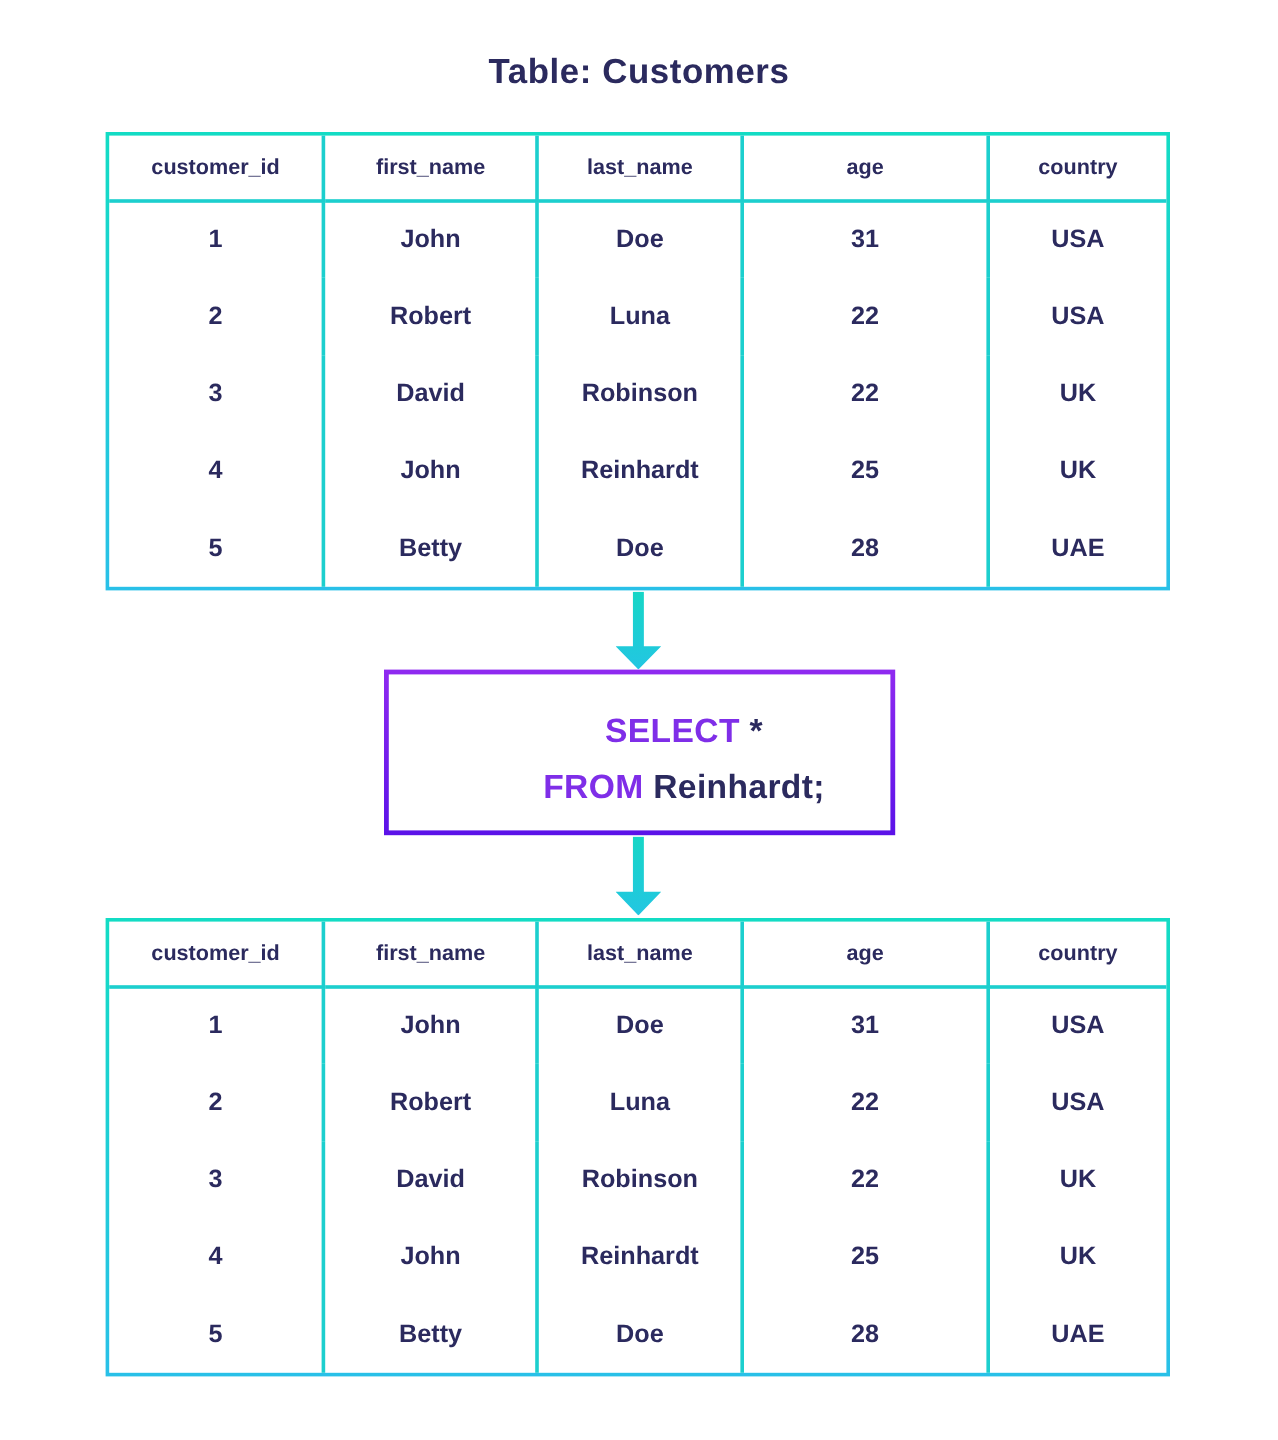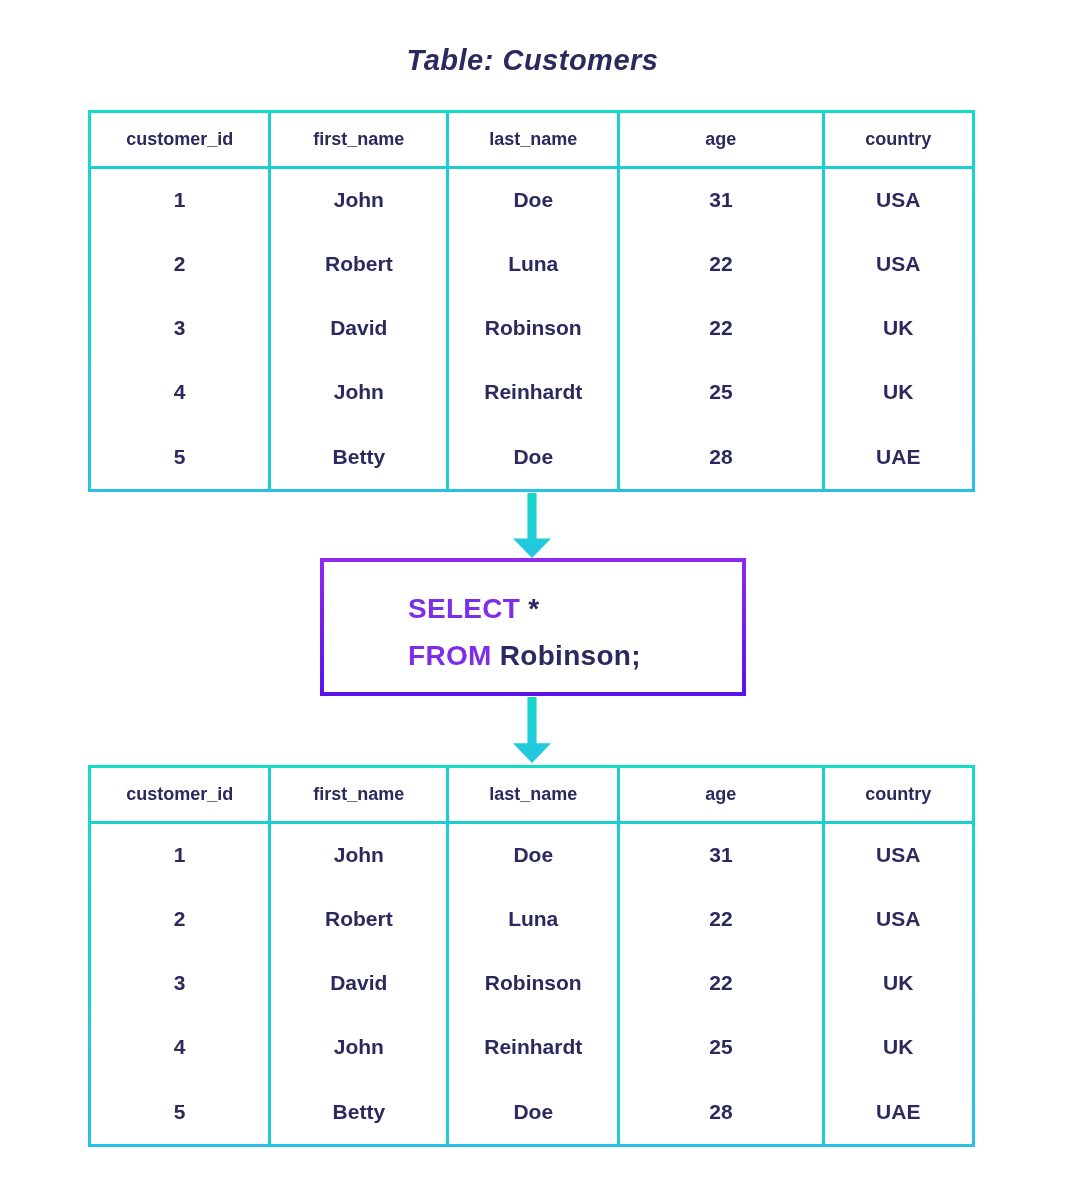--- a/index.html
+++ b/index.html
@@ -17,21 +17,20 @@
     overflow: hidden;
   }
   .diagram-title {
     position: absolute;
     left: 0; top: 44px;
     width: 100%;
     text-align: center;
     font-size: 29px;
     letter-spacing: 0.5px;
     color: var(--text_navy, #2B2A5E);
-    font-style: italic;
   }
   
   .table-wrap {
     position: absolute;
     left: 88px;
     width: 887px;
     height: 382px;
     padding: 3px;
     background: linear-gradient(180deg, var(--table_border_start, #13DCC4), var(--table_border_end, #29C0E8));
   }
@@ -78,20 +77,21 @@
   }
   .arrow-down.first  { top: 493px; height: 65px; }
   .arrow-down.second { top: 697px; height: 66px; }
   
   .query-box {
     position: absolute;
     left: 320px; top: 558px;
     width: 426px; height: 138px;
     padding: 4px;
     background: linear-gradient(180deg, var(--box_border_start, #8F2AF0), var(--box_border_end, #5B12E8));
+    text-align: center;
   }
   .query-box-inner {
     width: 100%; height: 100%;
     background: #ffffff;
     padding: 23px 10px 0 84px;
   }
   .query-line {
     font-size: 28px;
     line-height: 47px;
     white-space: nowrap;
@@ -161,21 +161,21 @@
   <div class="arrow-down first"></div>
 
   <div class="query-box">
     <div class="query-box-inner">
       <div class="query-line">
         <span class="kw">SELECT</span>
         <span class="plain">*</span>
       </div>
       <div class="query-line">
         <span class="kw">FROM</span>
-        <span class="plain">Robinson;</span>
+        <span class="plain">Reinhardt;</span>
       </div>
     </div>
   </div>
 
   <div class="arrow-down second"></div>
 
   <div class="table-wrap bottom">
     <table class="data-table" data-table="result_table">
         <thead>
           <tr>

